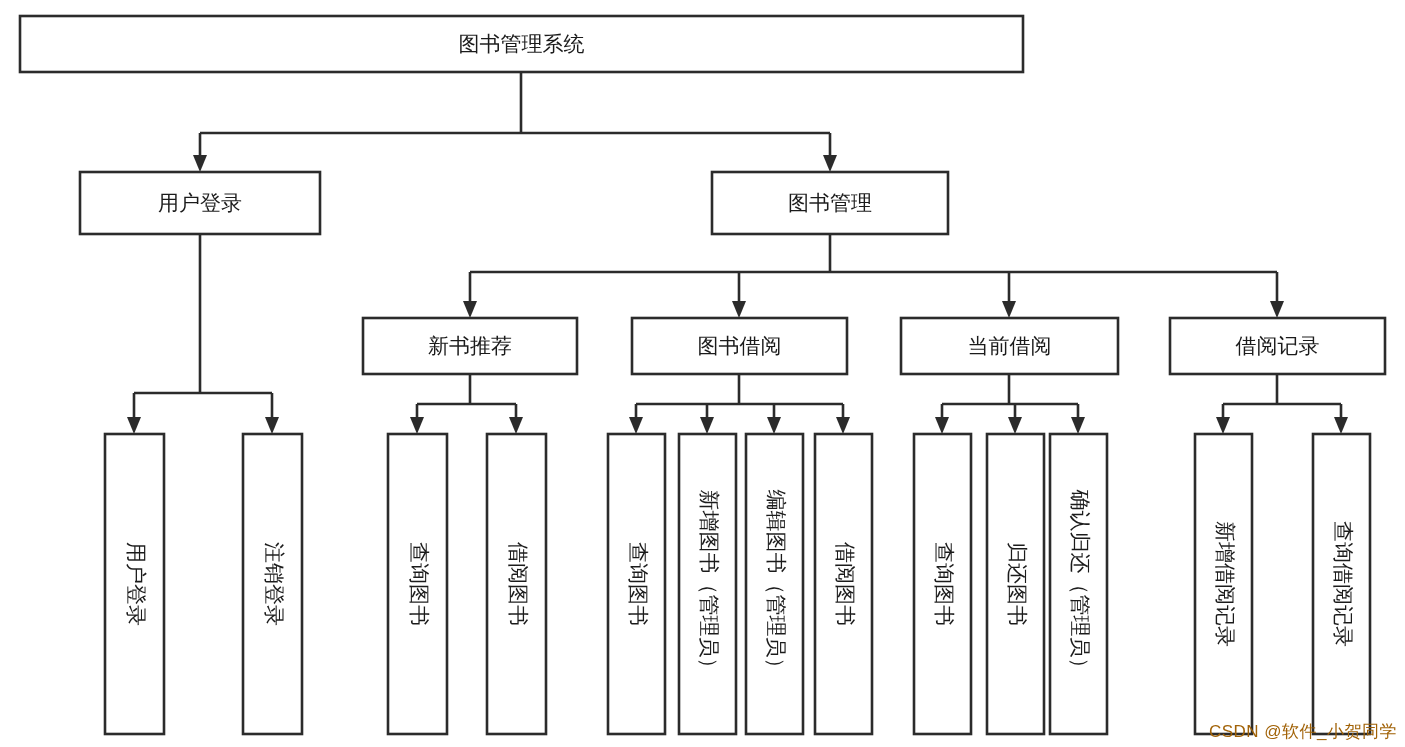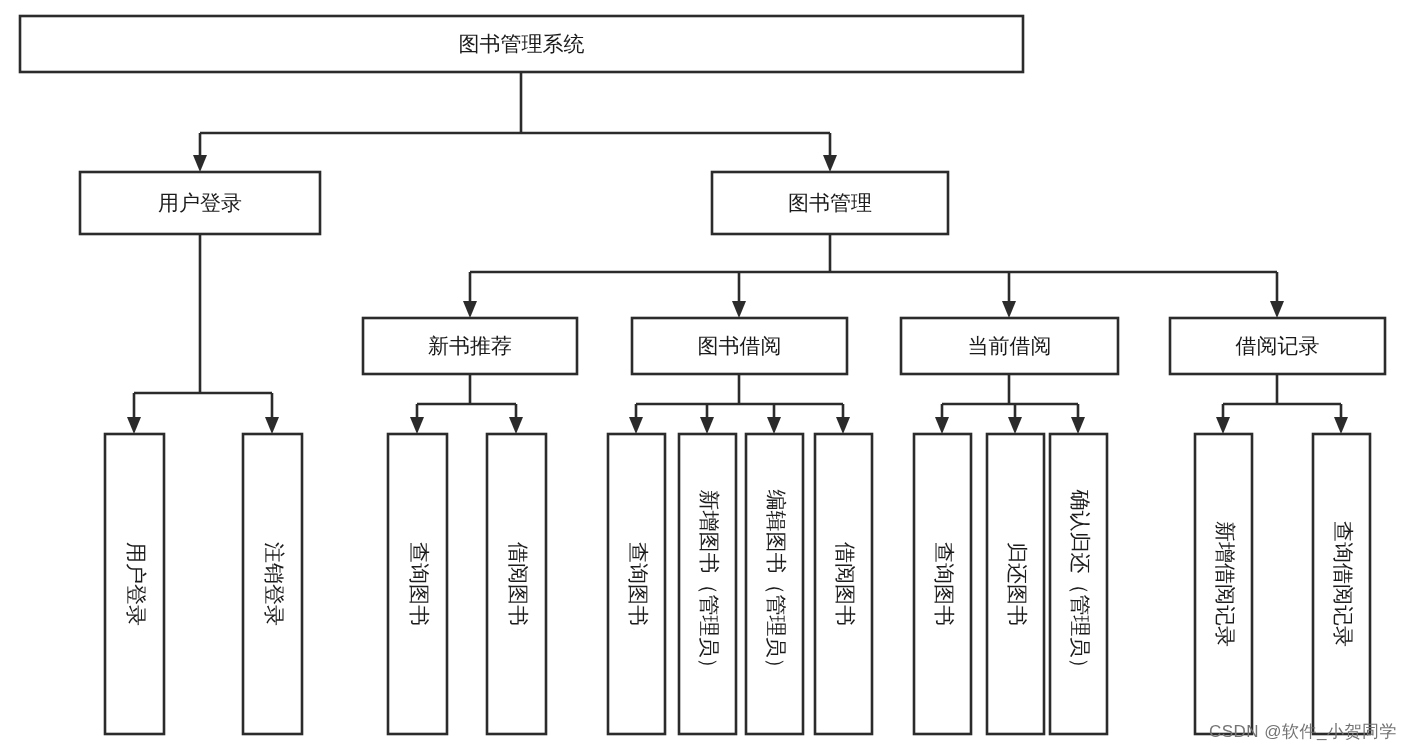--- a/index.html
+++ b/index.html
@@ -54,21 +54,21 @@
   .arrow-head {
     fill: #2b2b2b;
     stroke: none;
   }
   .watermark {
     position: absolute;
     right: 8px;
     bottom: 4px;
     font-family: "Liberation Sans", "DejaVu Sans", sans-serif;
     font-size: 17px;
-    color: #737373;
+    color: #a16207;
     letter-spacing: 0.5px;
     white-space: nowrap;
     pointer-events: none;
   }
 </style>
 </head>
 <body>
 
 <div id="diagram-root">
   <svg class="diagram" viewBox="0 0 1405 747" xmlns="http://www.w3.org/2000/svg">

